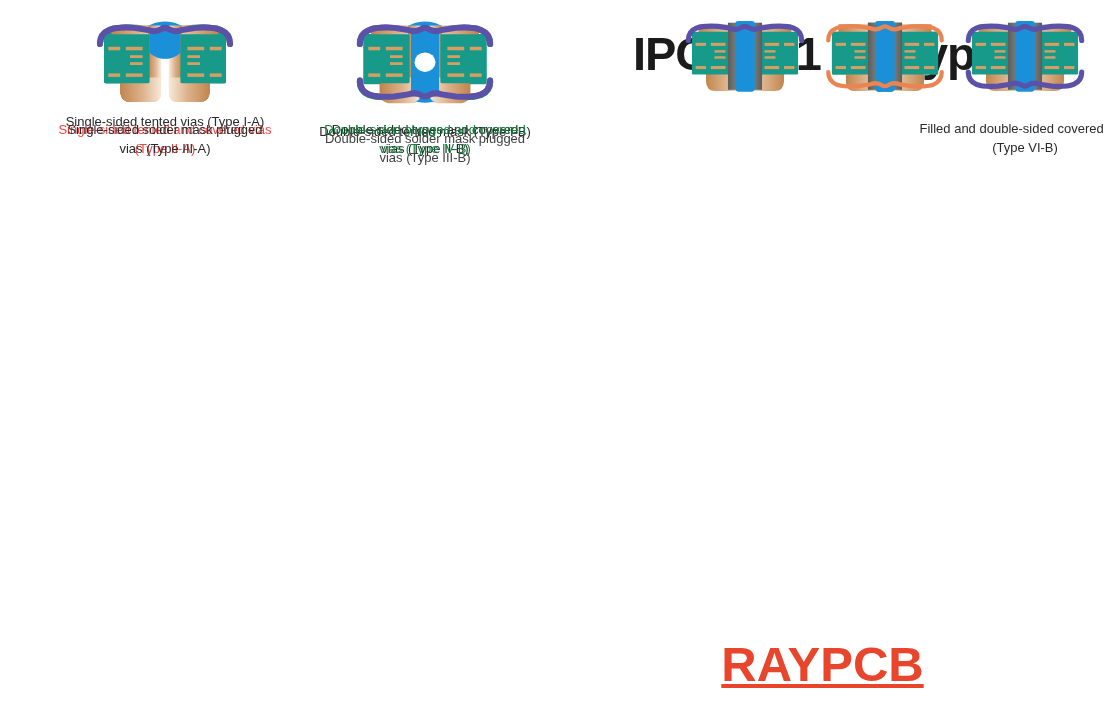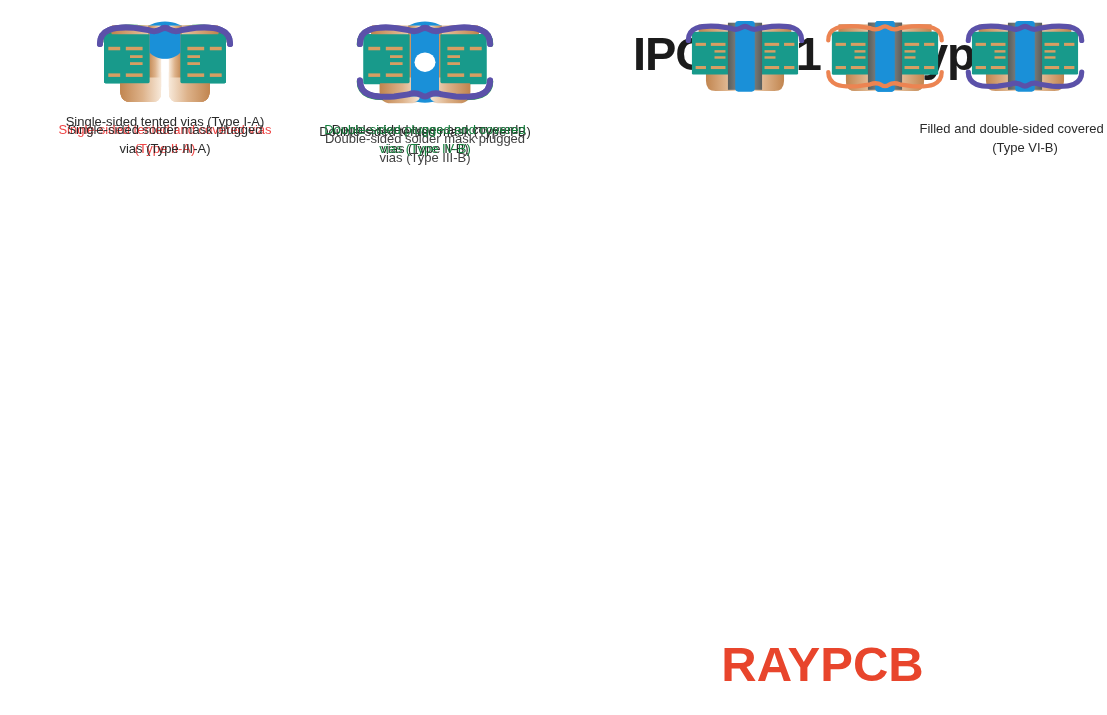--- a/index.html
+++ b/index.html
@@ -43,21 +43,21 @@
 
   .title{
     position:absolute;left:548px;top:26px;width:562px;
     text-align:center;
     font-size:47px;font-weight:800;letter-spacing:-1px;
     color:#1b1b1b;
   }
   .brand{
     position:absolute;left:700px;top:636px;width:245px;
     text-align:center;
-    font-size:49px;font-weight:800;letter-spacing:0px;
+    font-size:49px;font-weight:800;letter-spacing:0px;text-decoration:underline;
   }
 </style>
 </head>
 <body>
 
 <div class="stage">
 
   <div class="title" style="color: rgb(27, 27, 27);">IPC 4761 via types</div>
 
   <figure class="fig f1 w128">

